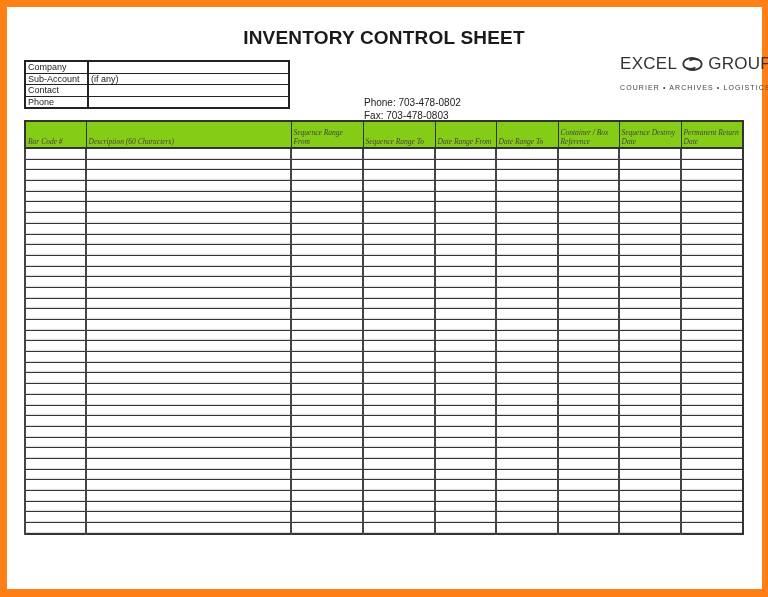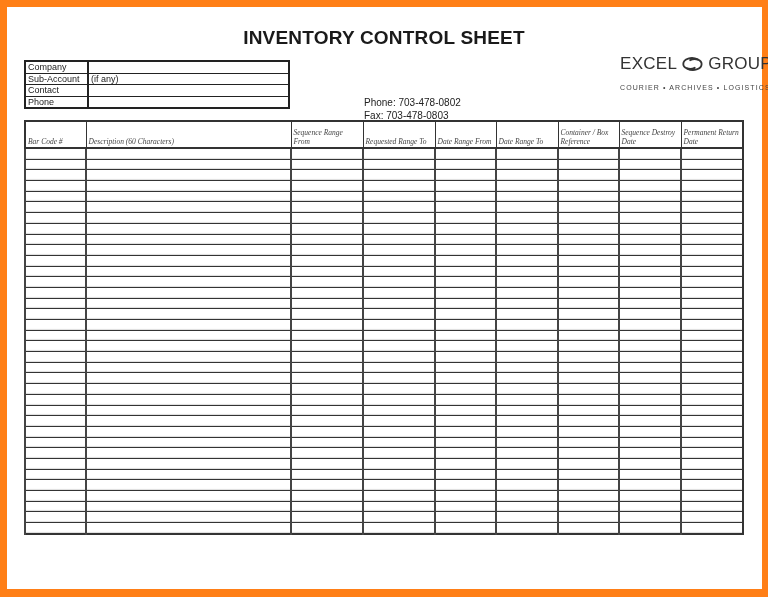--- a/index.html
+++ b/index.html
@@ -7,21 +7,21 @@
   .page { position:absolute; left:7px; top:7px; width:755px; height:582px; background:#fff; }
   .title { position:absolute; left:0; width:768px; top:27px; text-align:center; font-weight:bold; font-size:19px; color:#1a1a1a; letter-spacing:0.2px; }
   .info { position:absolute; left:24px; top:60px; width:266px; border:2px solid #222; border-collapse:collapse; font-size:9px; color:#222; }
   .info td { border:1px solid #222; height:10.5px; padding:0 2px; line-height:10px; }
   .info td.lbl { width:57px; border-right:2px solid #222; }
   .contact { position:absolute; left:364px; top:61px; font-size:10px; color:#222; line-height:12.5px;margin-top:36px; }
   .logo { position:absolute; left:592px; top:54px; width:152px;margin-left:28px; }
   .logo-main { font-size:17px; color:#333; letter-spacing:0.3px; display:flex; align-items:center; gap:4px; white-space:nowrap; }
   .logo-sub { margin-top:10px; font-size:7px; letter-spacing:1.1px; color:#444; white-space:nowrap; }
   table.grid { position:absolute; left:24px; top:120px; width:719px; border-collapse:collapse; border:2px solid #333; table-layout:fixed; }
-  table.grid th { background:#ffffff; border:1px solid #333; border-bottom:2px solid #333; height:23px; font-family:"Liberation Serif", serif; font-style:italic; font-weight:normal; font-size:7.5px; color:#444; text-align:left; vertical-align:bottom; padding:1px 2px; line-height:9px; }
+  table.grid th { background:#84cc16; border:1px solid #333; border-bottom:2px solid #333; height:23px; font-family:"Liberation Serif", serif; font-style:italic; font-weight:normal; font-size:7.5px; color:#444; text-align:left; vertical-align:bottom; padding:1px 2px; line-height:9px; }
   table.grid td { border:1px solid #333; border-left:2px solid #444; height:9.7px; padding:0; box-shadow: inset 0 -2px 1px -1px #ddd; }
 </style>
 </head>
 <body>
 
 <div class="page"></div>
 
 <div class="title">INVENTORY CONTROL SHEET</div>
 
 <table class="info">
@@ -72,21 +72,21 @@
       <col style="width: 62px;">
       <col style="width: 61px;">
       <col style="width: 62px;">
       <col style="width: 62px;">
     </colgroup>
   <thead>
     <tr>
       <th>Bar Code #</th>
       <th>Description (60 Characters)</th>
       <th>Sequence Range From</th>
-      <th>Requested Range To</th>
+      <th>Sequence Range To</th>
       <th>Date Range From</th>
       <th>Date Range To</th>
       <th>Container / Box Reference</th>
       <th>Sequence Destroy Date</th>
       <th>Permanent Return Date</th>
     </tr>
   </thead>
   <tbody id="grid-body">
       <tr>
         <td></td>

